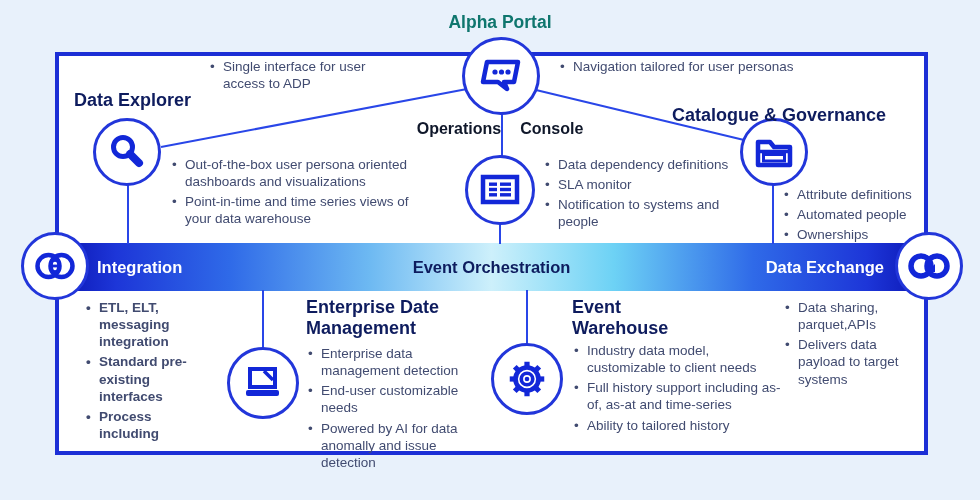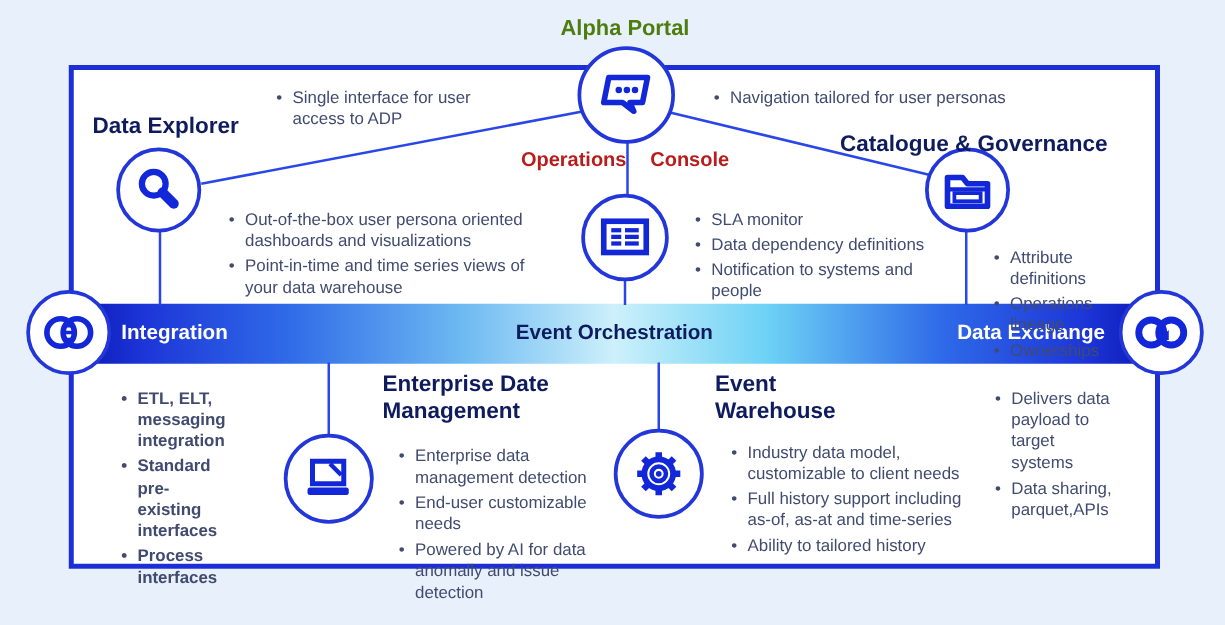--- a/index.html
+++ b/index.html
@@ -21,24 +21,24 @@
   .band-label{position:absolute;top:50%;transform:translateY(-50%);font-weight:bold;font-size:16.5px;white-space:nowrap;}
   .band-label.white{color:#ffffff;}
   .band-label.navy{color:#0d1c5e;left:0;right:0;text-align:center;}
   .connectors{position:absolute;left:0;top:0;pointer-events:none;}
   .node{
     position:absolute;border-radius:50%;background:#ffffff;
     border:3px solid #2236da;box-sizing:border-box;
     display:flex;align-items:center;justify-content:center;
   }
   .label{position:absolute;font-weight:bold;color:#0e1c5e;font-size:18px;line-height:1.18;}
-  .title-main{position:absolute;left:410px;top:12px;width:180px;text-align:center;font-weight:bold;font-size:17.5px;color:#4d7c0f;}
-  .split-title{position:absolute;left:390px;top:120px;width:220px;display:flex;justify-content:center;gap:19px;font-weight:bold;font-size:16px;color:#b91c1c;}
+  .title-main{position:absolute;left:410px;top:12px;width:180px;text-align:center;font-weight:bold;font-size:17.5px;color:#0f766e;}
+  .split-title{position:absolute;left:390px;top:120px;width:220px;display:flex;justify-content:center;gap:19px;font-weight:bold;font-size:16px;color:#0f172a;}
   .bullets{position:absolute;color:#414b70;font-size:13.5px;line-height:1.27;}
-  .bullets ul{list-style:none;margin:11px;padding:0;}
+  .bullets ul{list-style:none;margin:0;padding:0;}
   .bullets li{position:relative;padding-left:15px;margin-bottom:3px;}
   .bullets li::before{content:"\2022";position:absolute;left:2px;top:0;color:#414b70;}
   svg.icon{display:block;}
 </style>
 </head>
 <body>
 
 <div class="stage">
 
   <div class="frame"></div>
@@ -171,39 +171,39 @@
 
   <div class="bullets" style="left:170px;top:156px;width:268px;">
     <ul>
         <li>Out-of-the-box user persona oriented dashboards and visualizations</li>
         <li>Point-in-time and time series views of your data warehouse</li>
       </ul>
   </div>
 
   <div class="bullets" style="left:543px;top:156px;width:218px;">
     <ul>
+        <li>Data dependency definitions</li>
         <li>SLA monitor</li>
-        <li>Data dependency definitions</li>
         <li>Notification to systems and people</li>
       </ul>
   </div>
 
   <div class="bullets" style="left:782px;top:186px;width:150px;">
     <ul>
         <li>Attribute definitions</li>
-        <li>Operations lineage</li>
+        <li>Automated people</li>
         <li>Ownerships</li>
       </ul>
   </div>
 
   <div class="bullets" style="left:84px;top:299px;width:112px;font-weight:bold;">
     <ul>
         <li>ETL, ELT, messaging integration</li>
         <li>Standard pre-existing interfaces</li>
-        <li>Process interfaces</li>
+        <li>Process including</li>
       </ul>
   </div>
 
   <div class="bullets" style="left:306px;top:345px;width:180px;">
     <ul>
         <li>Enterprise data management detection</li>
         <li>End-user customizable needs</li>
         <li>Powered by AI for data anomally and issue detection</li>
       </ul>
   </div>
@@ -211,18 +211,18 @@
   <div class="bullets" style="left:572px;top:342px;width:215px;">
     <ul>
         <li>Industry data model, customizable to client needs</li>
         <li>Full history support including as-of, as-at and time-series</li>
         <li>Ability to tailored history</li>
       </ul>
   </div>
 
   <div class="bullets" style="left:783px;top:299px;width:120px;">
     <ul>
+        <li>Data sharing, parquet,APIs</li>
         <li>Delivers data payload to target systems</li>
-        <li>Data sharing, parquet,APIs</li>
       </ul>
   </div>
 
 </div>
 
 </body></html>

